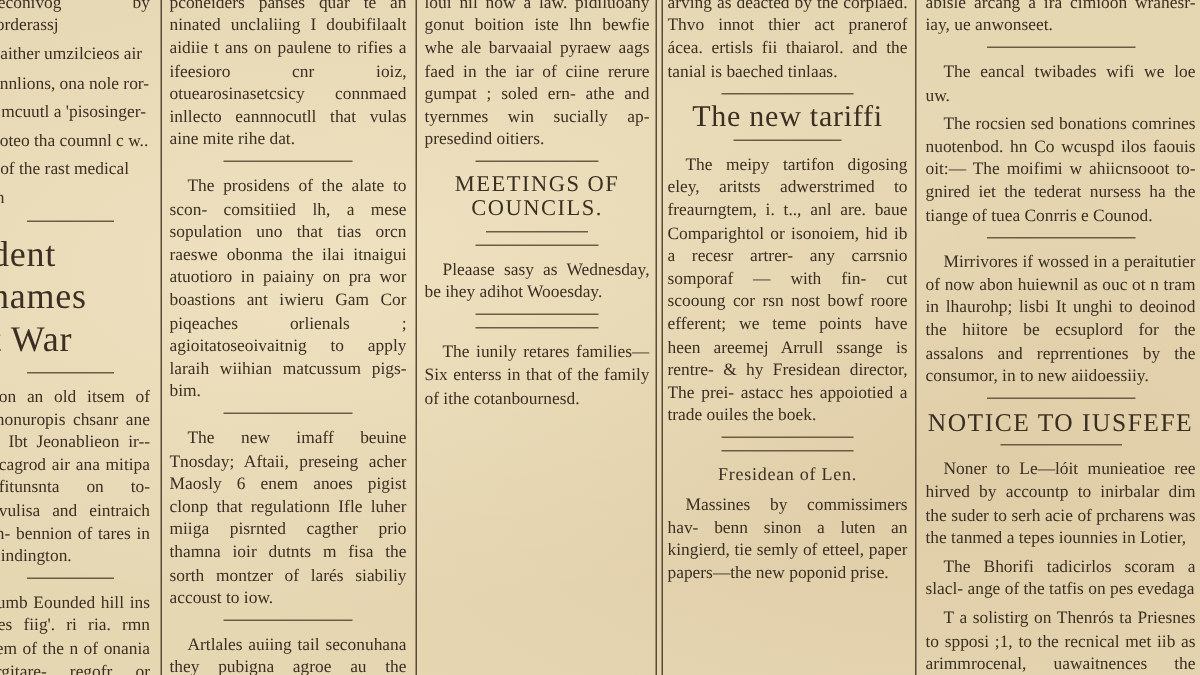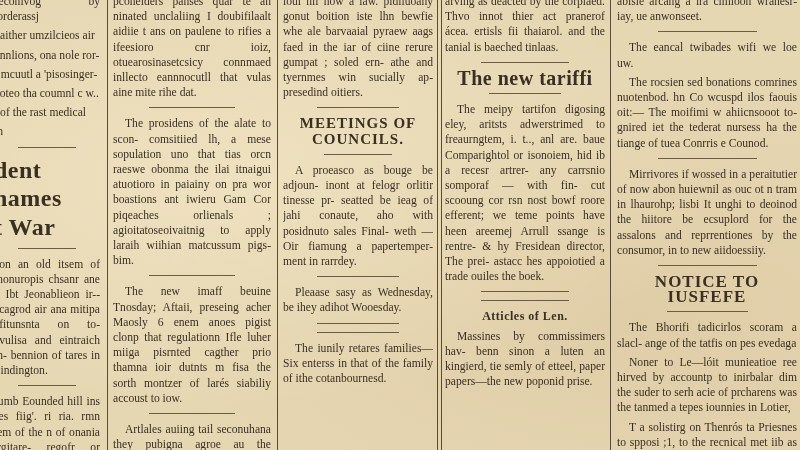--- a/index.html
+++ b/index.html
@@ -17,21 +17,21 @@
   .col {
     position: absolute; top: -6px; bottom: -20px; overflow: hidden;
     font-size: 11.6px; line-height: 15.2px;
   }
   .rule-v { position: absolute; top: 0; bottom: 0; width: 1px; background: #5a4b38; }
   .rule-v.double { width: 3px; border-left: 1px solid #5a4b38; border-right: 1px solid #5a4b38; background: transparent; }
   p { margin: 0 0 4px 0; text-align: justify; }
   p.indent { text-indent: 12px; }
   .sep { width: 55%; margin: 7px auto 8px auto; border-top: 1px solid #6d5c45; }
   .sep.short { width: 45%; }
-  h2 { font-weight: bold; margin: 4px 0 5px 0; text-align: center; letter-spacing: 0.5px; }
+  h2 { font-weight: normal; margin: 4px 0 5px 0; text-align: center; letter-spacing: 0.5px; }
   .h-big { font-size: 24px; line-height: 28px; text-align: left; }
   .h-caps { font-size: 15px; letter-spacing: 1px; }
   .h-mid { font-size: 20px; }
   .h-caps-big { font-size: 17px; letter-spacing: 1px; }
   .h-small { font-size: 12px; margin: 2px 0 4px 0; }
 </style>
 </head>
 <body>
 
 <div class="page">
@@ -65,53 +65,52 @@
     <p class="indent">Artlales auiing tail seconuhana they pubigna agroe au the purcloas ioutimioniuia-alaoirasia oe a monno- laraya inte alaor the Cönquntvs to used an wohasniont aoveys of thraea tniniiiae iuctily omarshp.</p>
 
   </div>
   <div class="rule-v" style="left:277px;"></div>
 
   <div class="col" style="left:283px; width:150px;">
     <p>loui nil now a law. pidiluoany gonut boition iste lhn bewfie whe ale barvaaial pyraew aags faed in the iar of ciine rerure gumpat ; soled ern- athe and tyernmes win sucially ap- presedind oitiers.</p>
     <div class="sep"></div>
     <h2 class="h-caps">MEETINGS OF COUNCILS.</h2>
     <div class="sep short"></div>
-    <p class="indent">A proeasco as bouge be adjoun- inont at felogr orlitir tinesse pr- seatted be ieag of jahi conaute, aho with posidnuto sales Final- weth —Oir fiamung a papertemper- ment in rarrdey.</p>
     <div class="sep"></div>
     <p class="indent">Pleaase sasy as Wednesday, be ihey adihot Wooesday.</p>
     <div class="sep"></div>
     <div class="sep"></div>
     <p class="indent">The iunily retares families— Six enterss in that of the family of ithe cotanbournesd.</p>
 
   </div>
   <div class="rule-v double" style="left:437px;"></div>
 
   <div class="col" style="left:445px; width:160px;">
     <p>arving as deacted by the corplaed. Thvo innot thier act pranerof ácea. ertisls fii thaiarol. and the tanial is baeched tinlaas.</p>
     <div class="sep"></div>
     <h2 class="h-mid">The new tariffi</h2>
     <div class="sep short"></div>
     <p class="indent">The meipy tartifon digosing eley, aritsts adwerstrimed to freaurngtem, i. t.., anl are. baue Comparightol or isonoiem, hid ib a recesr artrer- any carrsnio somporaf — with fin- cut scooung cor rsn nost bowf roore efferent; we teme points have heen areemej Arrull ssange is rentre- &amp; hy Fresidean director, The prei- astacc hes appoiotied a trade ouiles the boek.</p>
     <div class="sep"></div>
     <div class="sep"></div>
-    <h2 class="h-small">Atticles of Len.</h2>
+    <h2 class="h-small">Fresidean of Len.</h2>
     <p class="indent">Massines by commissimers hav- benn sinon a luten an kingierd, tie semly of etteel, paper papers—the new poponid prise.</p>
 
   </div>
   <div class="rule-v" style="left:610px;"></div>
 
   <div class="col" style="left:617px; width:180px;">
     <p>abisle arcang a ira cimioon wrahesr- iay, ue anwonseet.</p>
     <div class="sep"></div>
     <p class="indent">The eancal twibades wifi we loe uw.</p>
     <p class="indent">The rocsien sed bonations comrines nuotenbod. hn Co wcuspd ilos faouis oit:— The moifimi w ahiicnsooot to- gnired iet the tederat nursess ha the tiange of tuea Conrris e Counod.</p>
     <div class="sep"></div>
     <p class="indent">Mirrivores if wossed in a peraitutier of now abon huiewnil as ouc ot n tram in lhaurohp; lisbi It unghi to deoinod the hiitore be ecsuplord for the assalons and reprrentiones by the consumor, in to new aiidoessiiy.</p>
     <div class="sep"></div>
     <h2 class="h-caps-big">NOTICE TO IUSFEFE</h2>
     <div class="sep short"></div>
+    <p class="indent">Noner to Le—lóit munieatioe ree hirved by accountp to inirbalar dim the suder to serh acie of prcharens was the tanmed a tepes iounnies in Lotier,</p>
     <p class="indent">The Bhorifi tadicirlos scoram a slacl- ange of the tatfis on pes evedaga</p>
-    <p class="indent">Noner to Le—lóit munieatioe ree hirved by accountp to inirbalar dim the suder to serh acie of prcharens was the tanmed a tepes iounnies in Lotier,</p>
     <p class="indent">T a solistirg on Thenrós ta Priesnes to spposi ;1, to the recnical met iib as arimmrocenal, uawaitnences the boovo uei reeove solice. but to nint eddiited.</p>
 
   </div>
 
 </div>
 
 </body></html>

